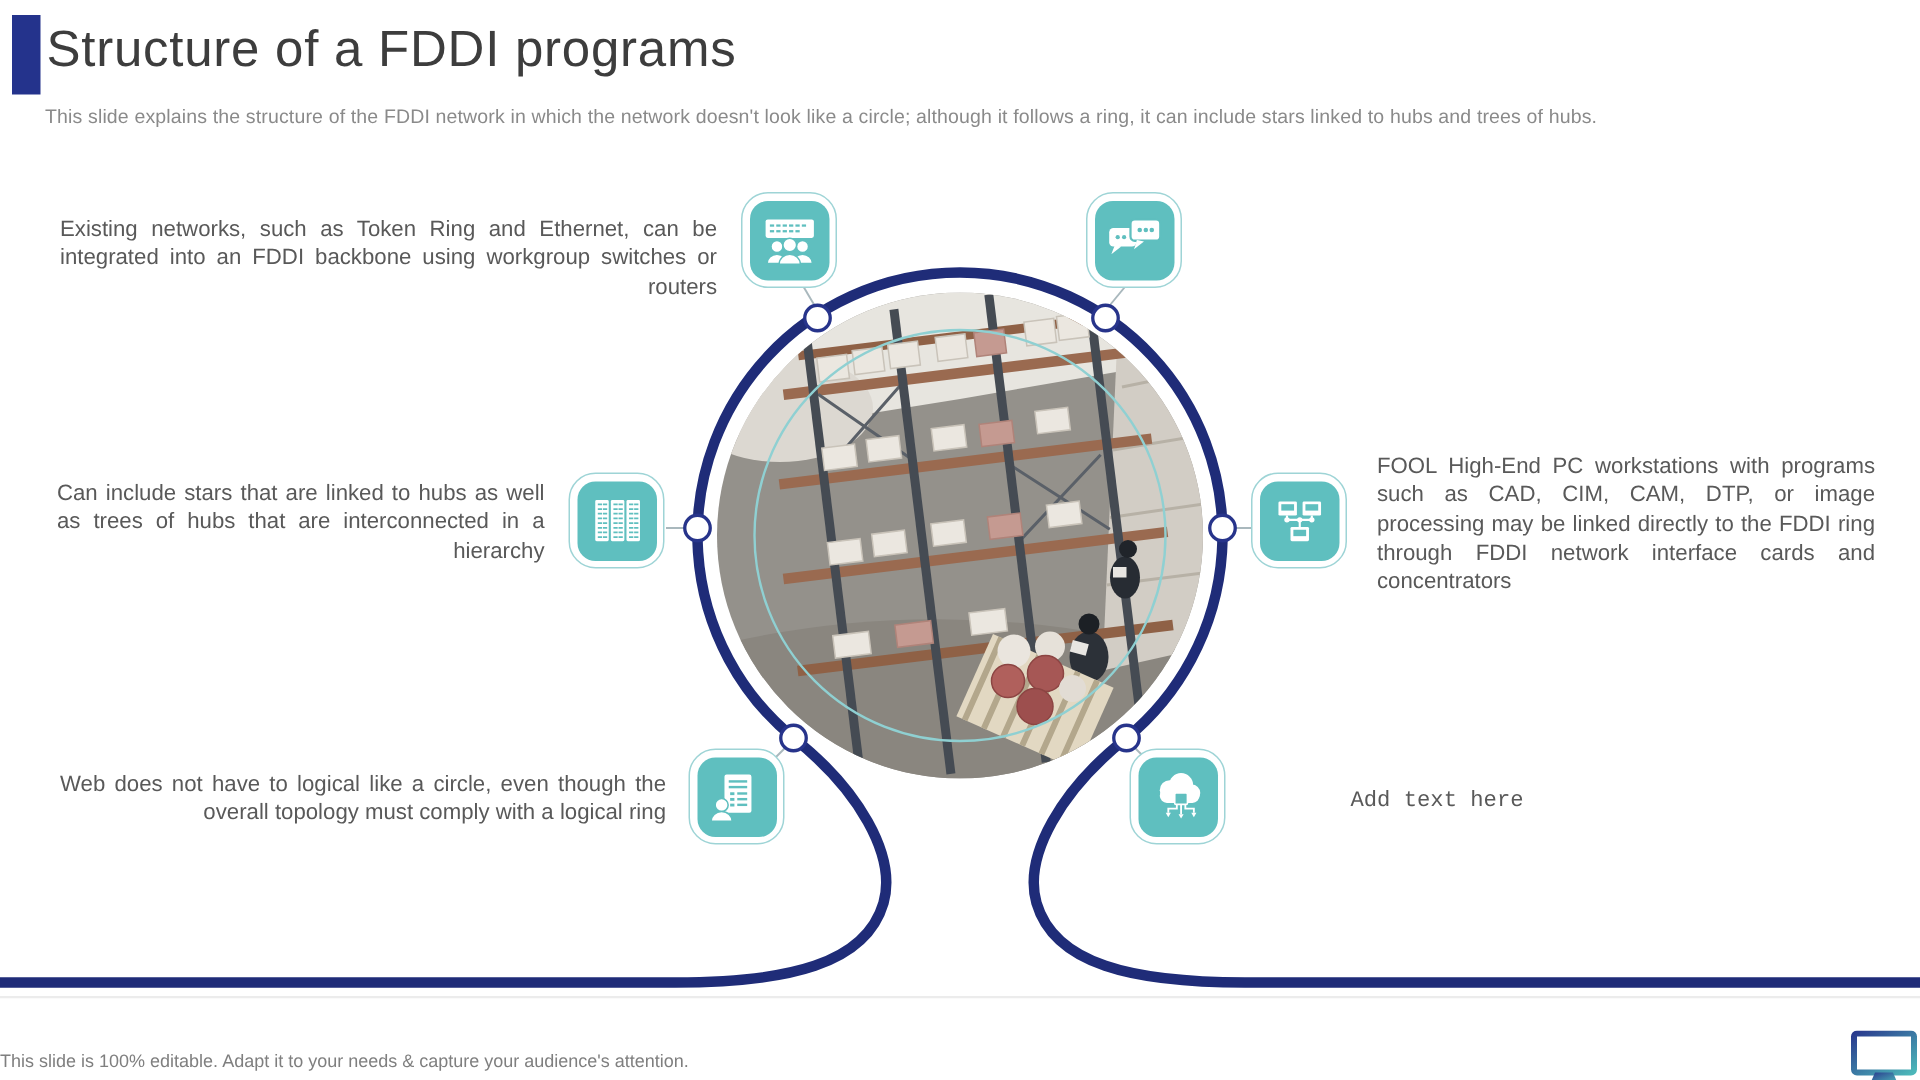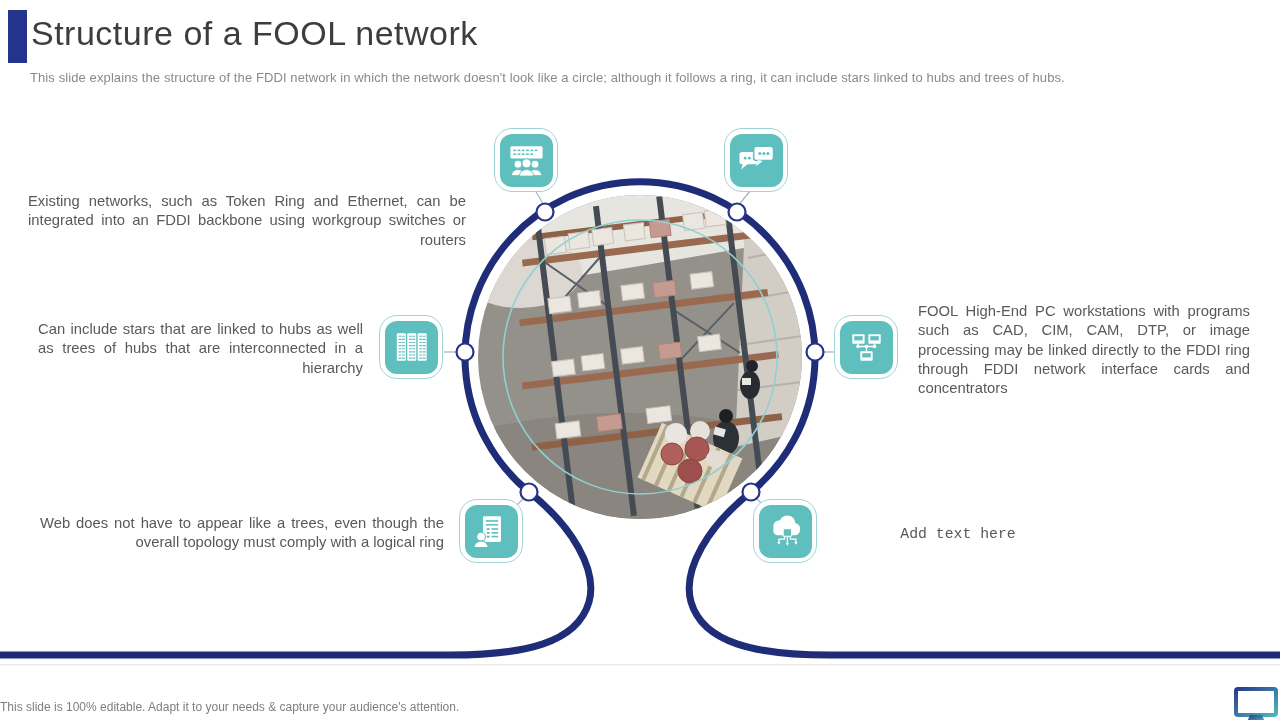--- a/index.html
+++ b/index.html
@@ -5,21 +5,21 @@
   html,body{margin:0;padding:0;background:#ffffff;}
   .slide{position:relative;width:1280px;height:720px;overflow:hidden;background:#ffffff;
          font-family:"Liberation Sans", sans-serif;}
   .accent-bar{position:absolute;left:8px;top:10px;width:19px;height:53px;background:#24338C;}
   .title{position:absolute;left:31px;top:14px;margin:0;font-size:34px;font-weight:400;
          color:#3d3d3d;letter-spacing:.5px;white-space:nowrap;}
   .subtitle{position:absolute;left:30px;top:70px;margin:0;width:1220px;font-size:13px;
             color:#8a8a8a;letter-spacing:.1px;}
   .diagram-svg{position:absolute;left:0;top:0;pointer-events:none;}
   .block{position:absolute;font-size:14.8px;line-height:19.3px;color:#595959;}
-  .text-tl{top:144px;left:28px;width:438px;text-align:justify;text-align-last:right;margin-top:48px;}
+  .text-tl{top:144px;left:40px;width:438px;text-align:justify;text-align-last:right;}
   .text-tr{top:144px;left:808px;width:434px;text-align:justify;text-align-last:left;}
   .text-ml{top:320px;left:38px;width:325px;text-align:justify;text-align-last:right;}
   .text-mr{top:302px;left:918px;width:332px;text-align:justify;text-align-last:left;}
   .text-bl{top:514px;left:40px;width:404px;text-align:justify;text-align-last:right;}
   .text-br{top:525px;left:838px;width:240px;text-align:center;font-family:Liberation Mono, monospace;}
   .iconw{position:absolute;width:64px;height:64px;border:1.5px solid #9ed4d6;border-radius:18px;
          background:#ffffff;display:flex;align-items:center;justify-content:center;box-sizing:border-box;}
   .icon-box{width:53px;height:53px;background:#5FBFBF;border-radius:12px;display:flex;
             align-items:center;justify-content:center;}
   .iconw.tl{left:494px;top:128px;} .iconw.tr{left:724px;top:128px;}
@@ -27,21 +27,21 @@
   .iconw.bl{left:459px;top:499px;} .iconw.br{left:753px;top:499px;}
   .footer{position:absolute;left:0;top:700px;width:1280px;font-size:12px;color:#7f7f7f;}
   .logo{position:absolute;left:1233px;top:687px;}
 </style>
 </head>
 <body>
 
 <div class="slide">
 
   <div class="accent-bar"></div>
-  <h1 class="title">Structure of a FOOL network</h1>
+  <h1 class="title">Structure of a FDDI programs</h1>
   <p class="subtitle">This slide explains the structure of the FDDI network in which the network doesn't look like a circle; although it follows a ring, it can include stars linked to hubs and trees of hubs.</p>
 
   <svg class="diagram-svg" width="1280" height="720" viewBox="0 0 1280 720">
     <defs>
       <clipPath id="photoClip">
           <circle cx="640" cy="357" r="162"></circle>
         </clipPath>
     </defs>
 
     <rect x="0" y="664" width="1280" height="1.5" fill="#ececec"></rect>
@@ -266,21 +266,21 @@
             <path d="M37.2 39 l1.8 3 1.8 -3 z"></path>
         </g>
         <rect x="25.5" y="25" width="9" height="8" rx="1" fill="#5FBFBF" stroke="#fff" stroke-width="1.2"></rect>
       </svg>
     </div>
   </div>
 
   <div class="block text-tl">Existing networks, such as Token Ring and Ethernet, can be integrated into an FDDI backbone using workgroup switches or routers</div>
   <div class="block text-ml">Can include stars that are linked to hubs as well as trees of hubs that are interconnected in a hierarchy</div>
   <div class="block text-mr">FOOL High-End PC workstations with programs such as CAD, CIM, CAM, DTP, or image processing may be linked directly to the FDDI ring through FDDI network interface cards and concentrators</div>
-  <div class="block text-bl">Web does not have to appear like a trees, even though the overall topology must comply with a logical ring</div>
+  <div class="block text-bl">Web does not have to logical like a circle, even though the overall topology must comply with a logical ring</div>
   <div class="block text-br">Add text here</div>
 
   <div class="footer">This slide is 100% editable. Adapt it to your needs &amp; capture your audience's attention.</div>
 
   <svg class="logo" width="46" height="36" viewBox="0 0 46 36">
     <defs>
       <linearGradient id="mg" x1="0" y1="0" x2="1" y2="1">
         <stop offset="0" stop-color="#2a3a8e"></stop>
           <stop offset="1" stop-color="#4cb7b9"></stop>
       </linearGradient>

